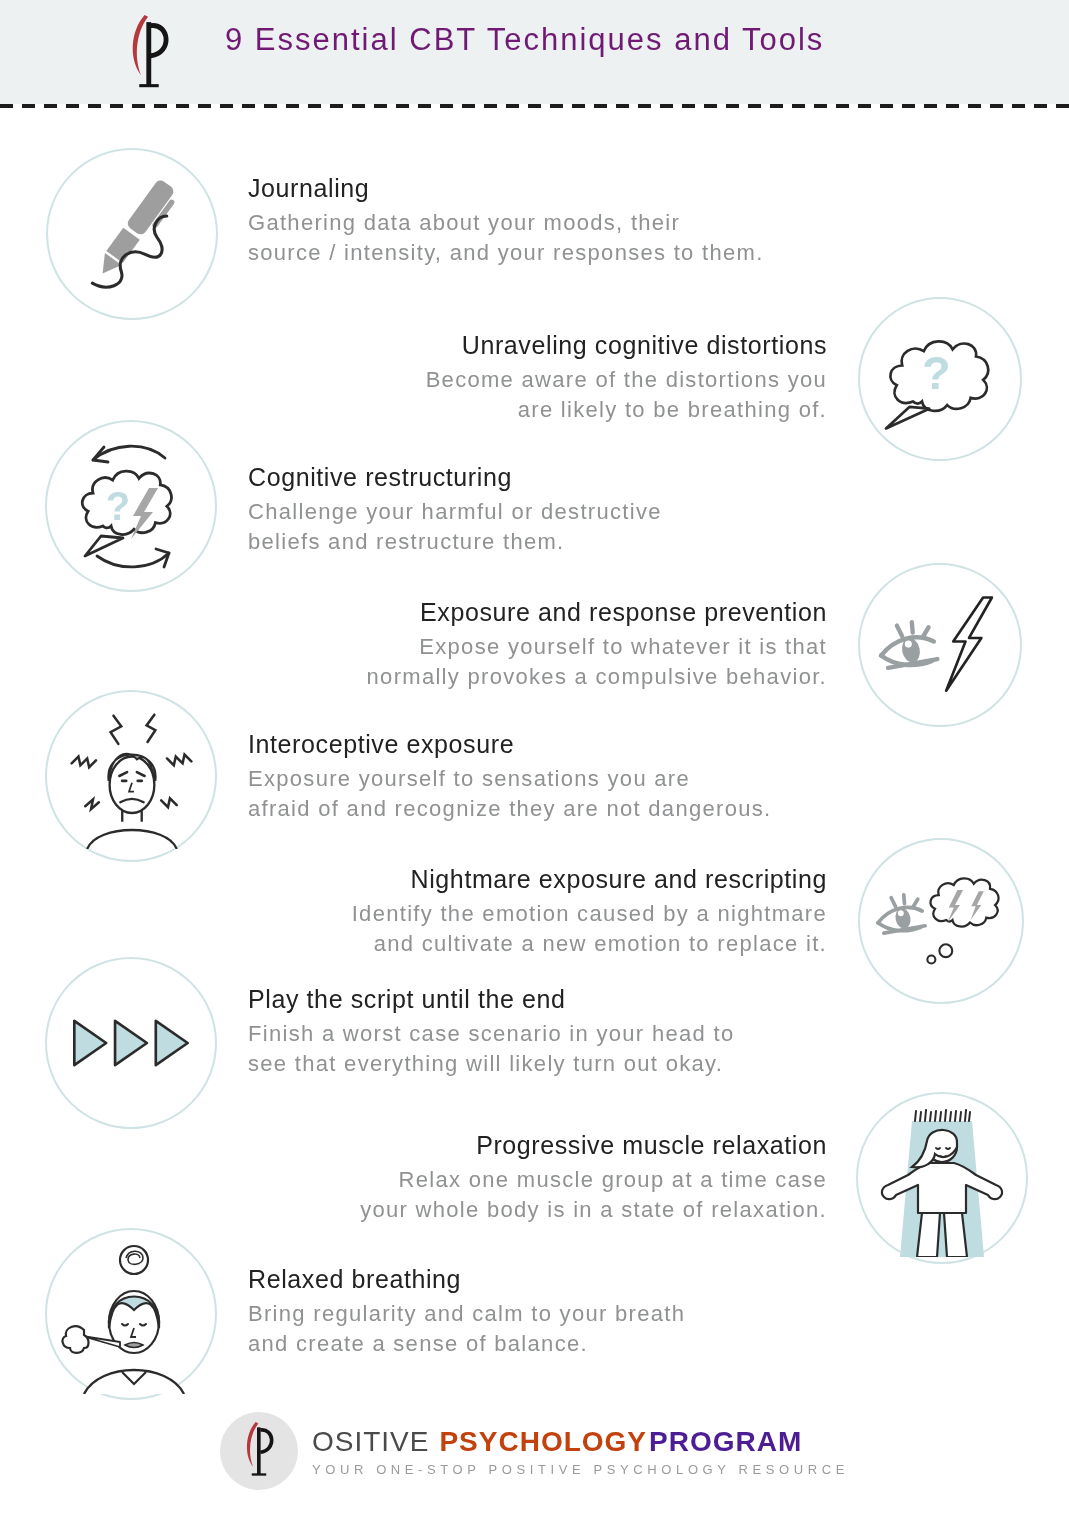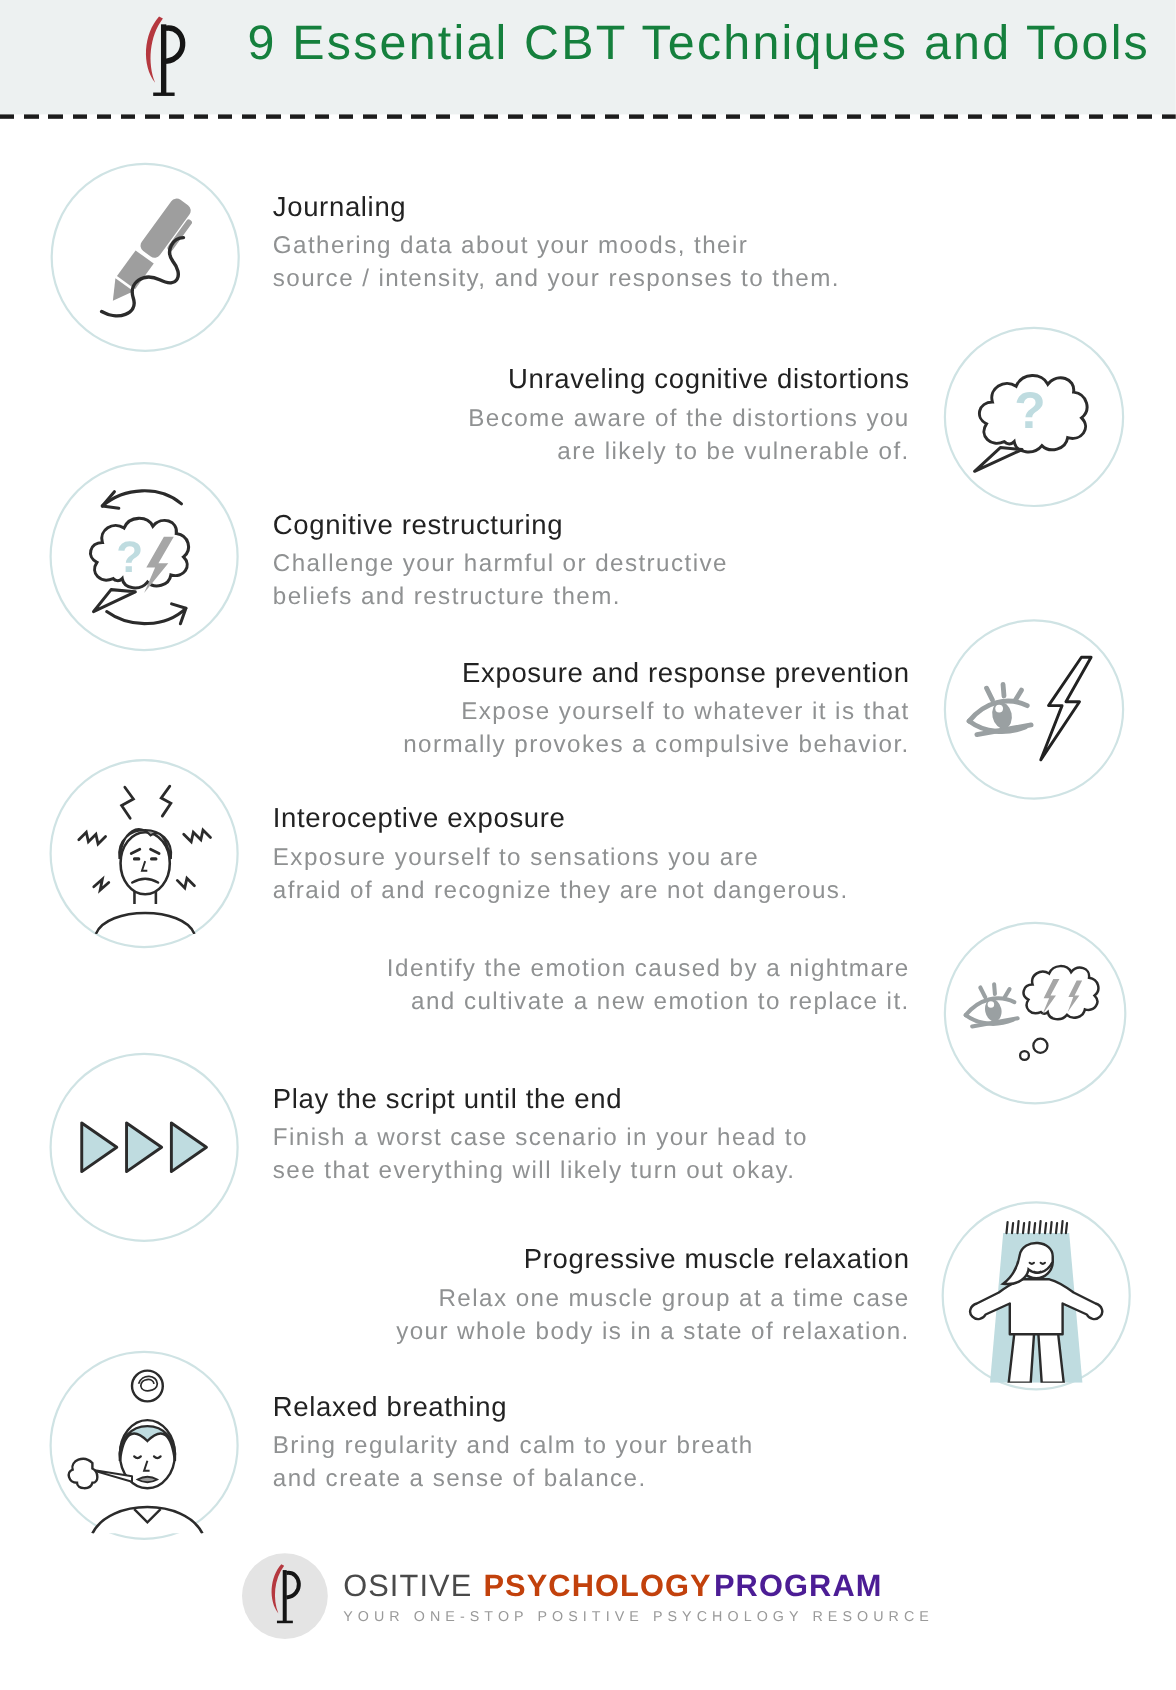--- a/index.html
+++ b/index.html
@@ -8,21 +8,21 @@
     font-family:"Liberation Sans", sans-serif;
     -webkit-font-smoothing:antialiased;
   }
   .page{position:relative;width:1069px;height:1536px;overflow:hidden;background:#fff;}
 
   
   .header{position:absolute;top:0;left:0;width:1069px;height:104px;background:#edf1f1;
           display:flex;align-items:center;}
   .header-logo{position:absolute;left:118px;top:8px;width:62px;height:92px;}
   .header-title{position:absolute;left:225px;top:0;height:80px;display:flex;align-items:center;
-          font-size:44px;font-weight:400;color:#15803d;letter-spacing:2px;}
+          font-size:31px;font-weight:400;color:#701a75;letter-spacing:2px;}
   .divider{position:absolute;top:104px;left:0;width:1069px;height:4px;
           background:repeating-linear-gradient(90deg,#1c1c1c 0 13px,transparent 13px 22px);}
 
   
   .icon-circle{position:absolute;border:2px solid #cfe3e4;border-radius:50%;background:#fff;
           box-sizing:border-box;display:flex;align-items:center;justify-content:center;}
 
   
   .tb{position:absolute;}
   .tb .t{margin:0 0 5px 0;font-size:25px;font-weight:400;color:#222222;letter-spacing:0.6px;}
@@ -91,21 +91,21 @@
   </div>
   <div class="tb" style="left:248px;top:174px;">
     <p class="t">Journaling</p>
     <p class="d">Gathering data about your moods, their</p>
     <p class="d">source / intensity, and your responses to them.</p>
   </div>
 
   <div class="tb right" style="right:242px;top:331px;">
     <p class="t">Unraveling cognitive distortions</p>
     <p class="d">Become aware of the distortions you</p>
-    <p class="d">are likely to be vulnerable of.</p>
+    <p class="d">are likely to be breathing of.</p>
   </div>
   <div class="icon-circle" style="left:858px;top:297px;width:164px;height:164px;">
     <svg width="126" height="112" viewBox="0 0 140 122">
       <use href="#cloud-def" transform="translate(6,8)" fill="#ffffff" stroke="#2b2b2b" stroke-width="3"></use>
       <polygon points="36,92 10,116 58,94" fill="#ffffff" stroke="#2b2b2b" stroke-width="3" stroke-linejoin="round"></polygon>
       <text x="66" y="72" text-anchor="middle" font-size="52" font-weight="bold" fill="#bfdce0" font-family="Liberation Sans, sans-serif">?</text>
     </svg>
   </div>
 
   <div class="icon-circle" style="left:45px;top:420px;width:172px;height:172px;">
@@ -158,20 +158,21 @@
       <path d="M64,102 Q76,95 88,102" stroke="#2b2b2b" stroke-width="2.4" fill="none" stroke-linecap="round"></path>
     </svg>
   </div>
   <div class="tb" style="left:248px;top:730px;">
     <p class="t">Interoceptive exposure</p>
     <p class="d">Exposure yourself to sensations you are</p>
     <p class="d">afraid of and recognize they are not dangerous.</p>
   </div>
 
   <div class="tb right" style="right:242px;top:865px;">
+    <p class="t">Nightmare exposure and rescripting</p>
     <p class="d">Identify the emotion caused by a nightmare</p>
     <p class="d">and cultivate a new emotion to replace it.</p>
   </div>
   <div class="icon-circle" style="left:858px;top:838px;width:166px;height:166px;">
     <svg width="138" height="110" viewBox="0 0 172 128">
       <use href="#eye-def" x="0" y="28" transform="scale(0.92)"></use>
       <g transform="translate(66,2) scale(0.78)">
         <use href="#cloud-def" fill="#ffffff" stroke="#2b2b2b" stroke-width="3.6"></use>
         <path d="M52,30 L38,58 L46,58 L36,82 L56,54 L48,54 L61,30 Z" fill="#a6a6a6"></path>
         <path d="M86,32 L74,56 L81,56 L73,78 L90,54 L83,54 L94,32 Z" fill="#a6a6a6"></path>

